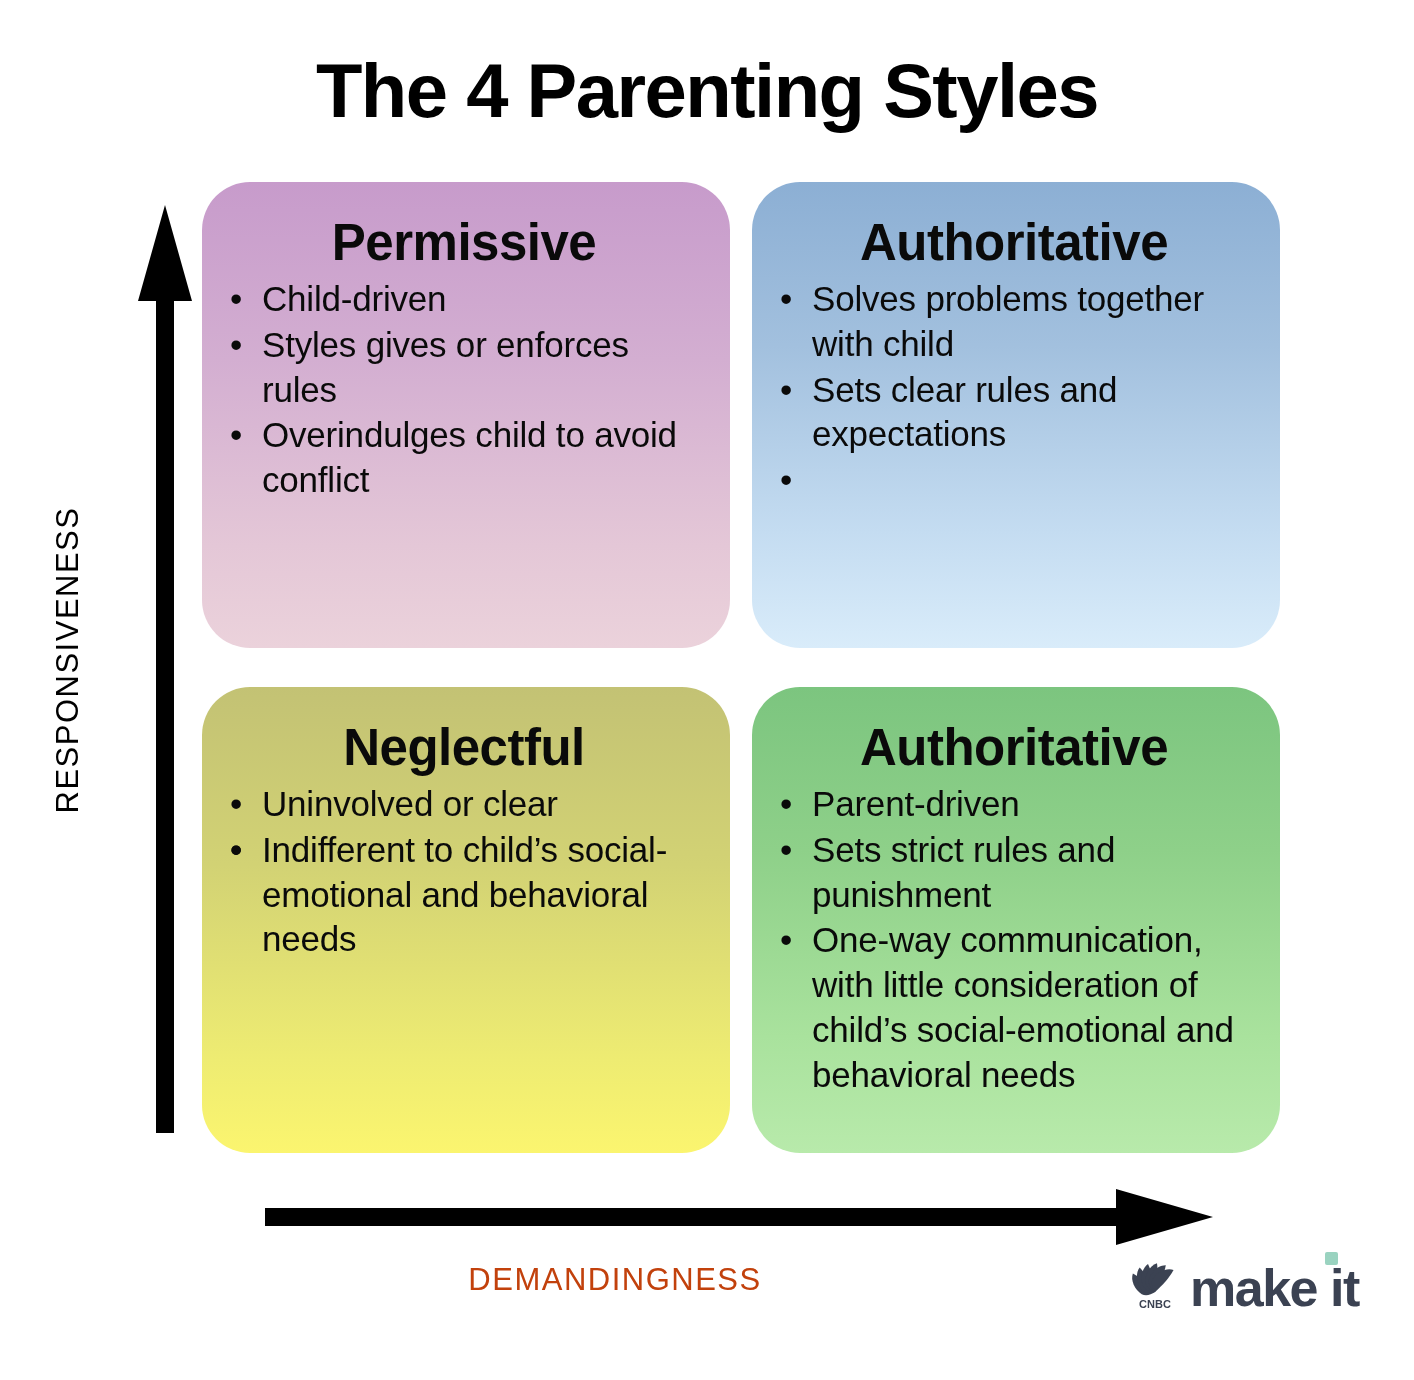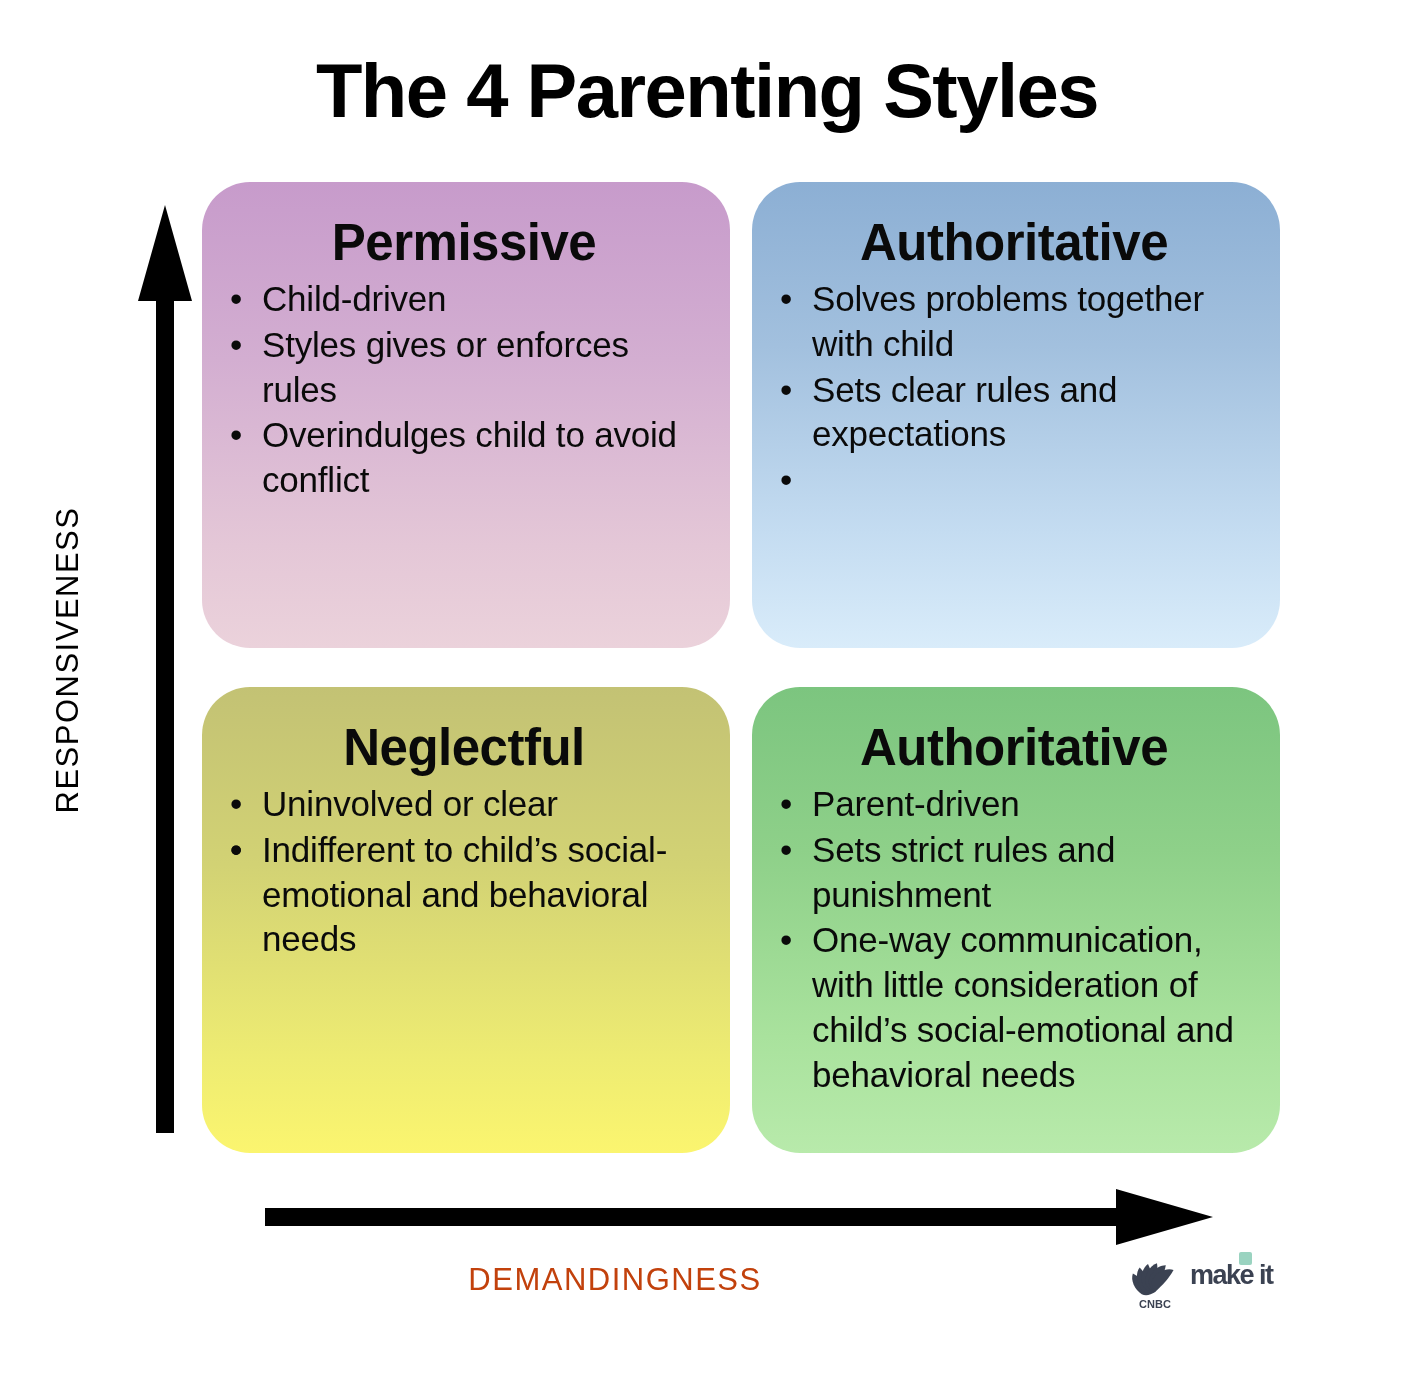--- a/index.html
+++ b/index.html
@@ -126,21 +126,21 @@
     position: absolute;
     left: 1126px;
     top: 1262px;
     width: 206px;
     height: 54px;
     display: flex;
     align-items: flex-start;
   }
   #logo-peacock { width: 58px; height: 48px; flex: 0 0 auto; }
   #logo-wordmark {
-    font-size: 27px;
+    font-size: 52px;
     font-weight: bold;
     color: #3b4252;
     letter-spacing: -1.5px;
     line-height: 1;
     margin-left: 6px;
     position: relative;
     white-space: nowrap;
   }
   #logo-dot {
     position: absolute;

